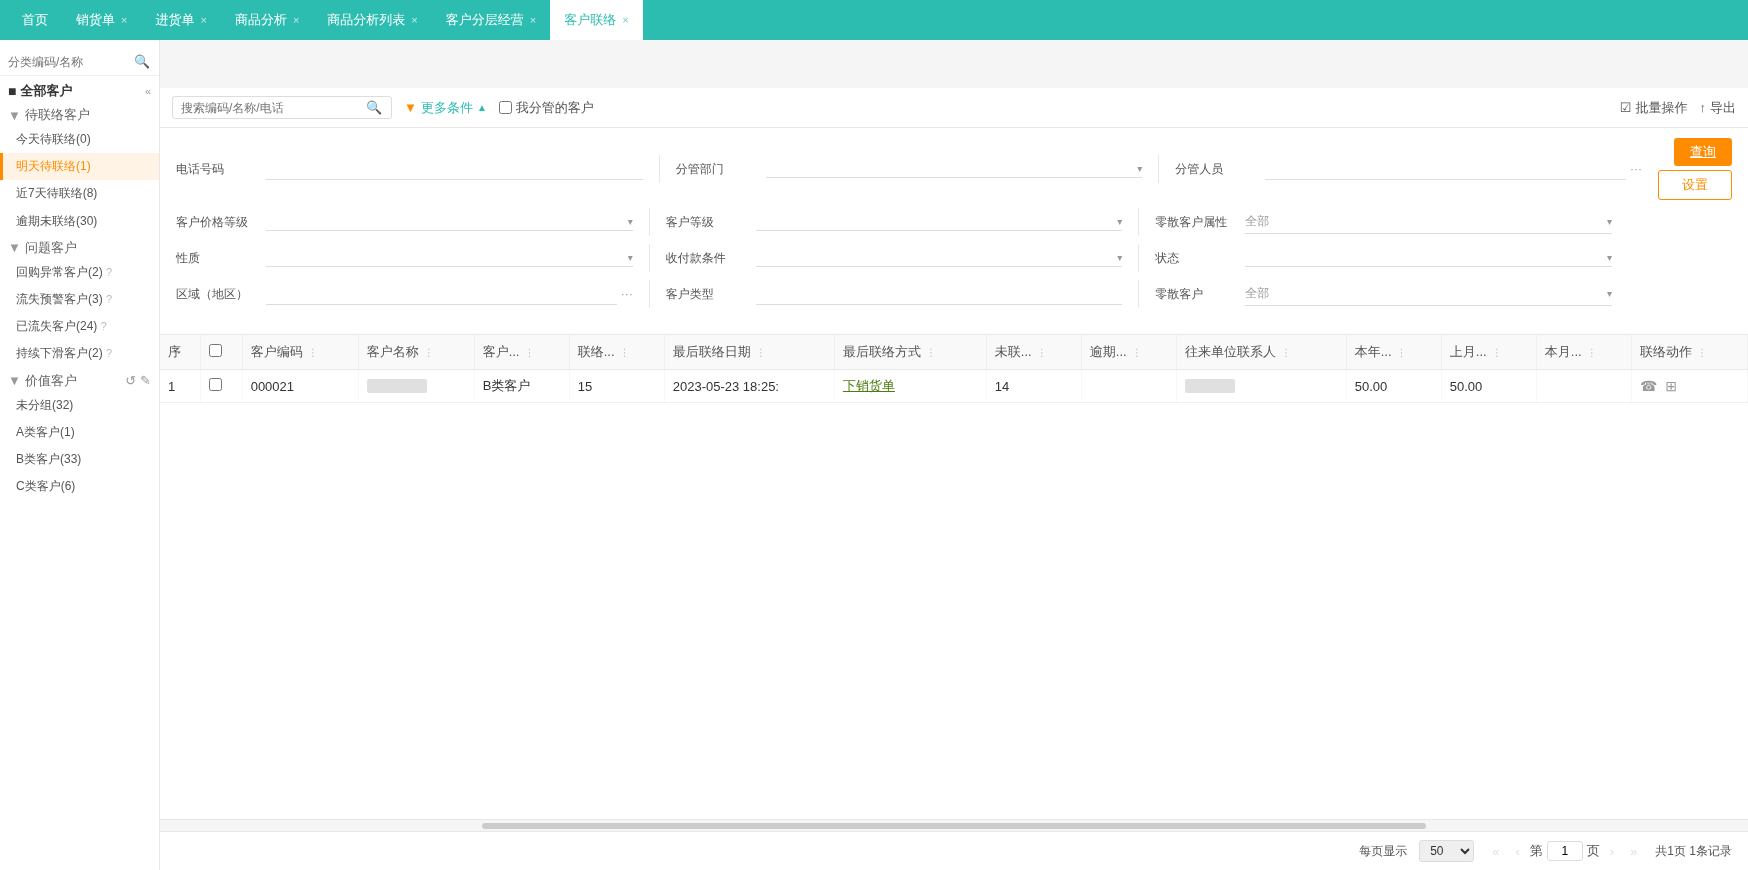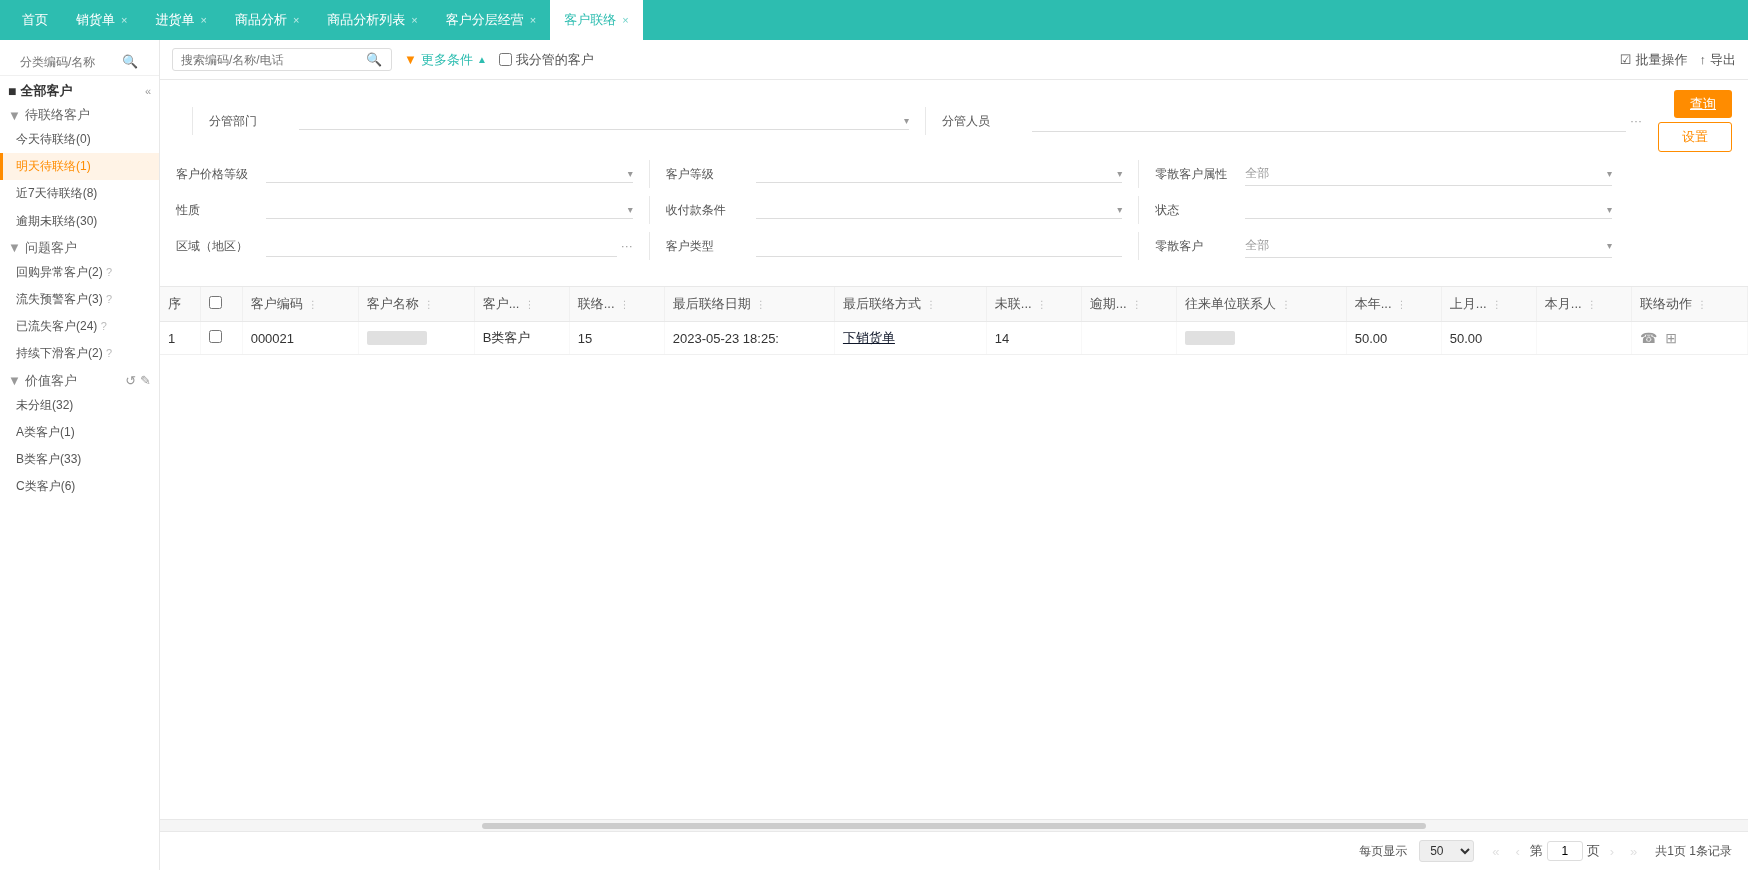--- a/index.html
+++ b/index.html
@@ -10,35 +10,35 @@
     .top-nav .nav-item { color: #fff; padding: 0 14px; height: 40px; display: flex; align-items: center; cursor: pointer; font-size: 13px; white-space: nowrap; }
     .top-nav .nav-item.active { background: #fff; color: #2dbdb0; }
     .top-nav .nav-item .close-x { margin-left: 6px; font-size: 11px; opacity: 0.7; }
     .top-nav .nav-home { color: #fff; padding: 6px 14px; height: 58px; display: flex; align-items: center; cursor: pointer; }
 
     
     .main-layout { display: flex; height: calc(870px - 40px); }
 
     
     .sidebar { width: 160px; background: #fff; border-right: 1px solid #e8e8e8; padding: 8px 0; flex-shrink: 0; overflow-y: auto; }
-    .sidebar-search { padding: 6px 20px; display: flex; align-items: center; border-bottom: 1px solid #f0f0f0; }
+    .sidebar-search { padding: 6px 8px; display: flex; align-items: center; border-bottom: 1px solid #f0f0f0; }
     .sidebar-search input { border: none; outline: none; font-size: 12px; width: 100%; color: #999; background: transparent; }
     .sidebar-search .search-icon { color: #999; margin-left: 4px; cursor: pointer; }
     .sidebar-section { padding: 6px 8px 2px 8px; display: flex; align-items: center; justify-content: space-between; }
     .sidebar-section-title { font-weight: bold; font-size: 13px; color: #333; display: flex; align-items: center; gap: 4px; }
     .sidebar-collapse-icon { color: #999; cursor: pointer; font-size: 11px; }
     .sidebar-group-title { padding: 4px 8px 2px 8px; color: #666; font-size: 12px; display: flex; align-items: center; gap: 4px; }
     .sidebar-item { padding: 4px 8px 4px 16px; cursor: pointer; color: #555; font-size: 12px; line-height: 1.6; }
     .sidebar-item.active { background: #fff3e6; color: #ff8c00; border-left: 3px solid #ff8c00; padding-left: 13px; }
 
     
     .content-area { flex: 1; display: flex; flex-direction: column; overflow: hidden; }
 
     
-    .search-bar { background: #fff; padding: 8px 12px; display: flex; align-items: center; gap: 12px; border-bottom: 1px solid #e8e8e8; }
+    .search-bar { background: #fff; padding: 8px 12px; display: flex; align-items: center; gap: 12px; border-bottom: 1px solid #e8e8e8; margin-top: 48px; }
     .search-input-wrap { display: flex; align-items: center; border: 1px solid #ddd; border-radius: 3px; padding: 3px 8px; width: 220px; }
     .search-input-wrap input { border: none; outline: none; font-size: 12px; width: 100%; color: #999; }
     .search-input-wrap .s-icon { color: #999; font-size: 13px; }
     .more-conditions { display: flex; align-items: center; gap: 4px; color: #2dbdb0; cursor: pointer; font-size: 12px; }
     .more-conditions .arrow { font-size: 10px; }
     .my-customers { display: flex; align-items: center; gap: 4px; color: #555; font-size: 12px; cursor: pointer; }
     .my-customers input[type=checkbox] { cursor: pointer; }
     .search-bar-right { margin-left: auto; display: flex; align-items: center; gap: 12px; }
     .batch-op { display: flex; align-items: center; gap: 4px; color: #555; font-size: 12px; cursor: pointer; }
     .export-btn { display: flex; align-items: center; gap: 4px; color: #555; font-size: 12px; cursor: pointer; }
@@ -59,21 +59,21 @@
     .settings-btn { background: #fff; color: #ff8c00; border: 1px solid #ff8c00; padding: 5px 16px; border-radius: 3px; cursor: pointer; font-size: 13px; }
     .filter-actions { display: flex; flex-direction: column; gap: 4px; margin-left: 16px; flex-shrink: 0; }
 
     
     .table-area { flex: 1; overflow: auto; background: #fff; padding: 0; }
     table { width: 100%; border-collapse: collapse; font-size: 12px; }
     thead tr { background: #f9f9f9; }
     th { padding: 8px 8px; text-align: left; border-bottom: 1px solid #e8e8e8; border-right: 1px solid #f0f0f0; color: #555; font-weight: normal; white-space: nowrap; font-size: 12px; }
     th .col-sort { display: flex; align-items: center; gap: 3px; }
     td { padding: 7px 8px; border-bottom: 1px solid #f0f0f0; border-right: 1px solid #f8f8f8; color: #333; white-space: nowrap; }
-    .link-text { color: #0f172a; cursor: pointer; text-decoration: underline; }
+    .link-text { color: #4d7c0f; cursor: pointer; text-decoration: underline; }
     .action-icons { display: flex; gap: 8px; }
     .action-icon { color: #999; cursor: pointer; font-size: 14px; }
     .col-resize { color: #bbb; margin-left: 2px; font-size: 10px; }
 
     
     .table-footer { background: #fff; border-top: 1px solid #e8e8e8; padding: 8px 16px; display: flex; align-items: center; justify-content: flex-end; gap: 12px; }
     .per-page-label { color: #555; font-size: 12px; }
     .per-page-select { border: 1px solid #ddd; border-radius: 3px; padding: 2px 6px; font-size: 12px; color: #333; cursor: pointer; }
     .pagination { display: flex; align-items: center; gap: 4px; }
     .page-btn { border: none; background: none; color: #999; cursor: pointer; padding: 2px 6px; font-size: 13px; }
@@ -188,20 +188,24 @@
         <div class="export-btn">
           <span>↑</span>
           <span>导出</span>
         </div>
       </div>
     </div>
 
     <div class="filter-panel">
 
       <div class="filter-row">
+        <div class="filter-field">
+          <span class="filter-label">电话号码</span>
+          <input class="filter-input" type="text" value="" style="">
+        </div>
         <div class="filter-separator"></div>
         <div class="filter-field">
           <span class="filter-label">分管部门</span>
           <div class="filter-select">
             <span class="filter-select-text"></span>
             <span class="filter-select-arrow">▾</span>
           </div>
         </div>
         <div class="filter-separator"></div>
         <div class="filter-field">

